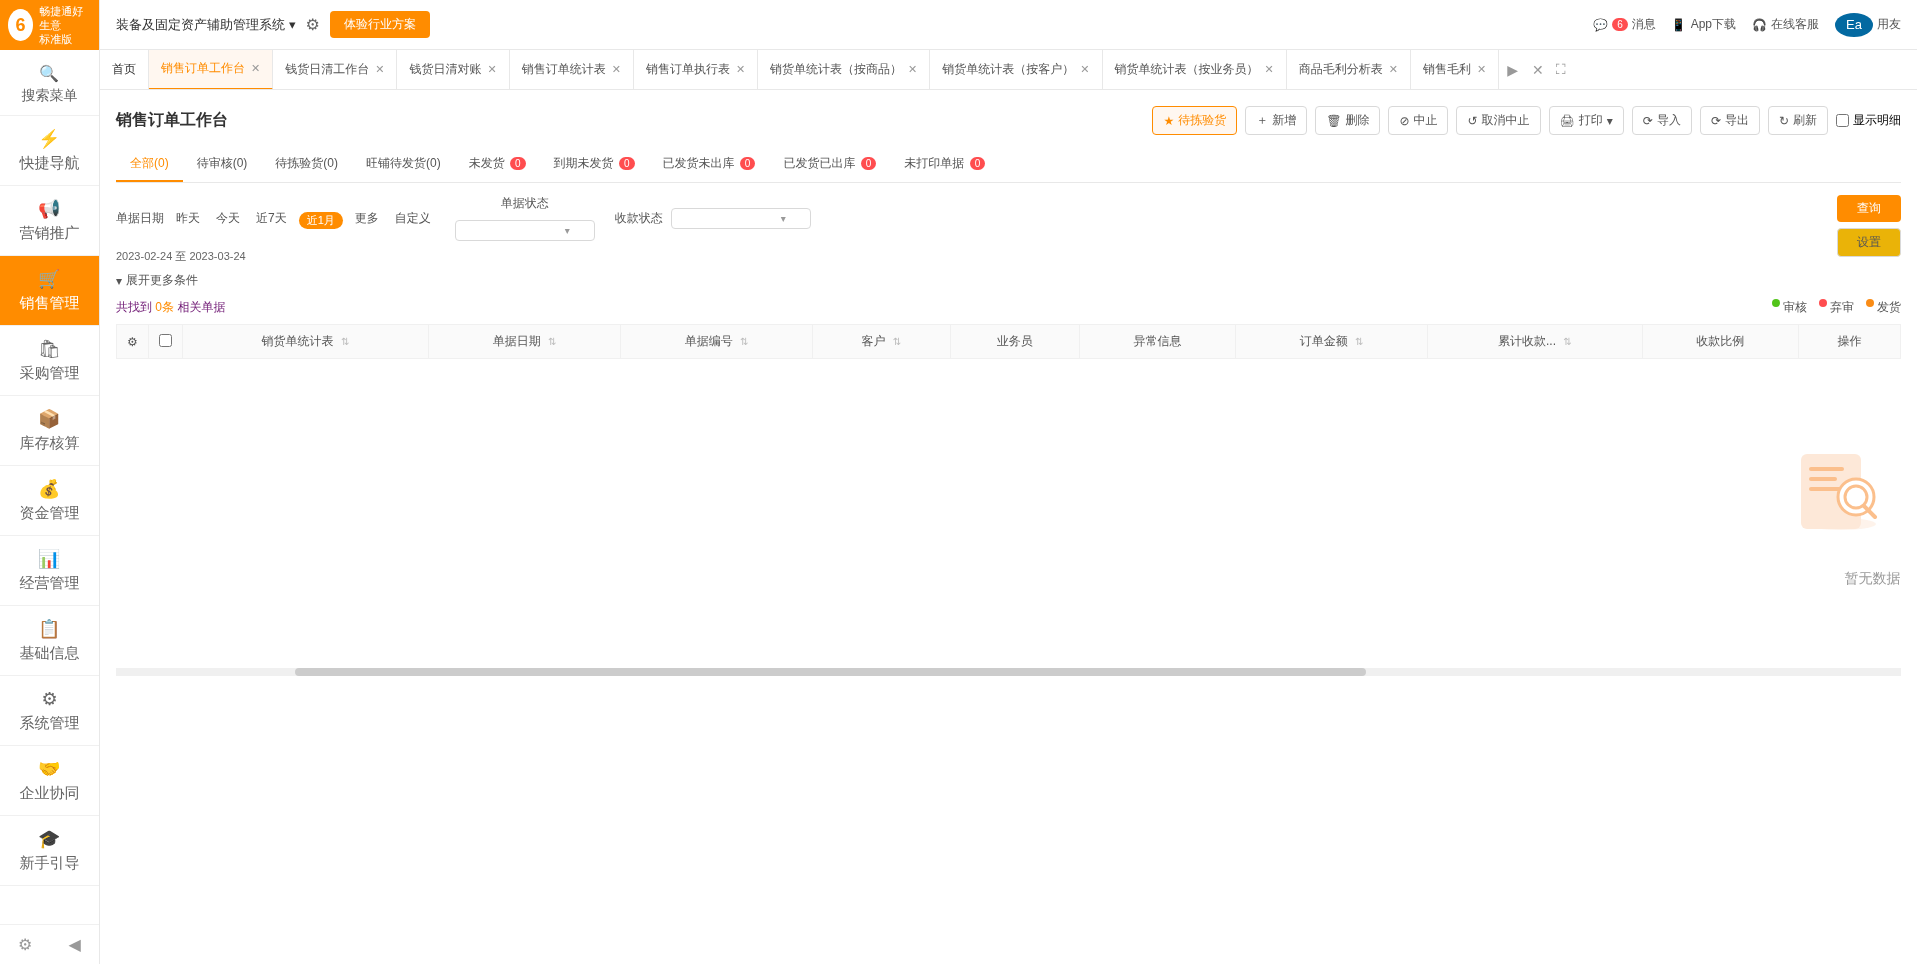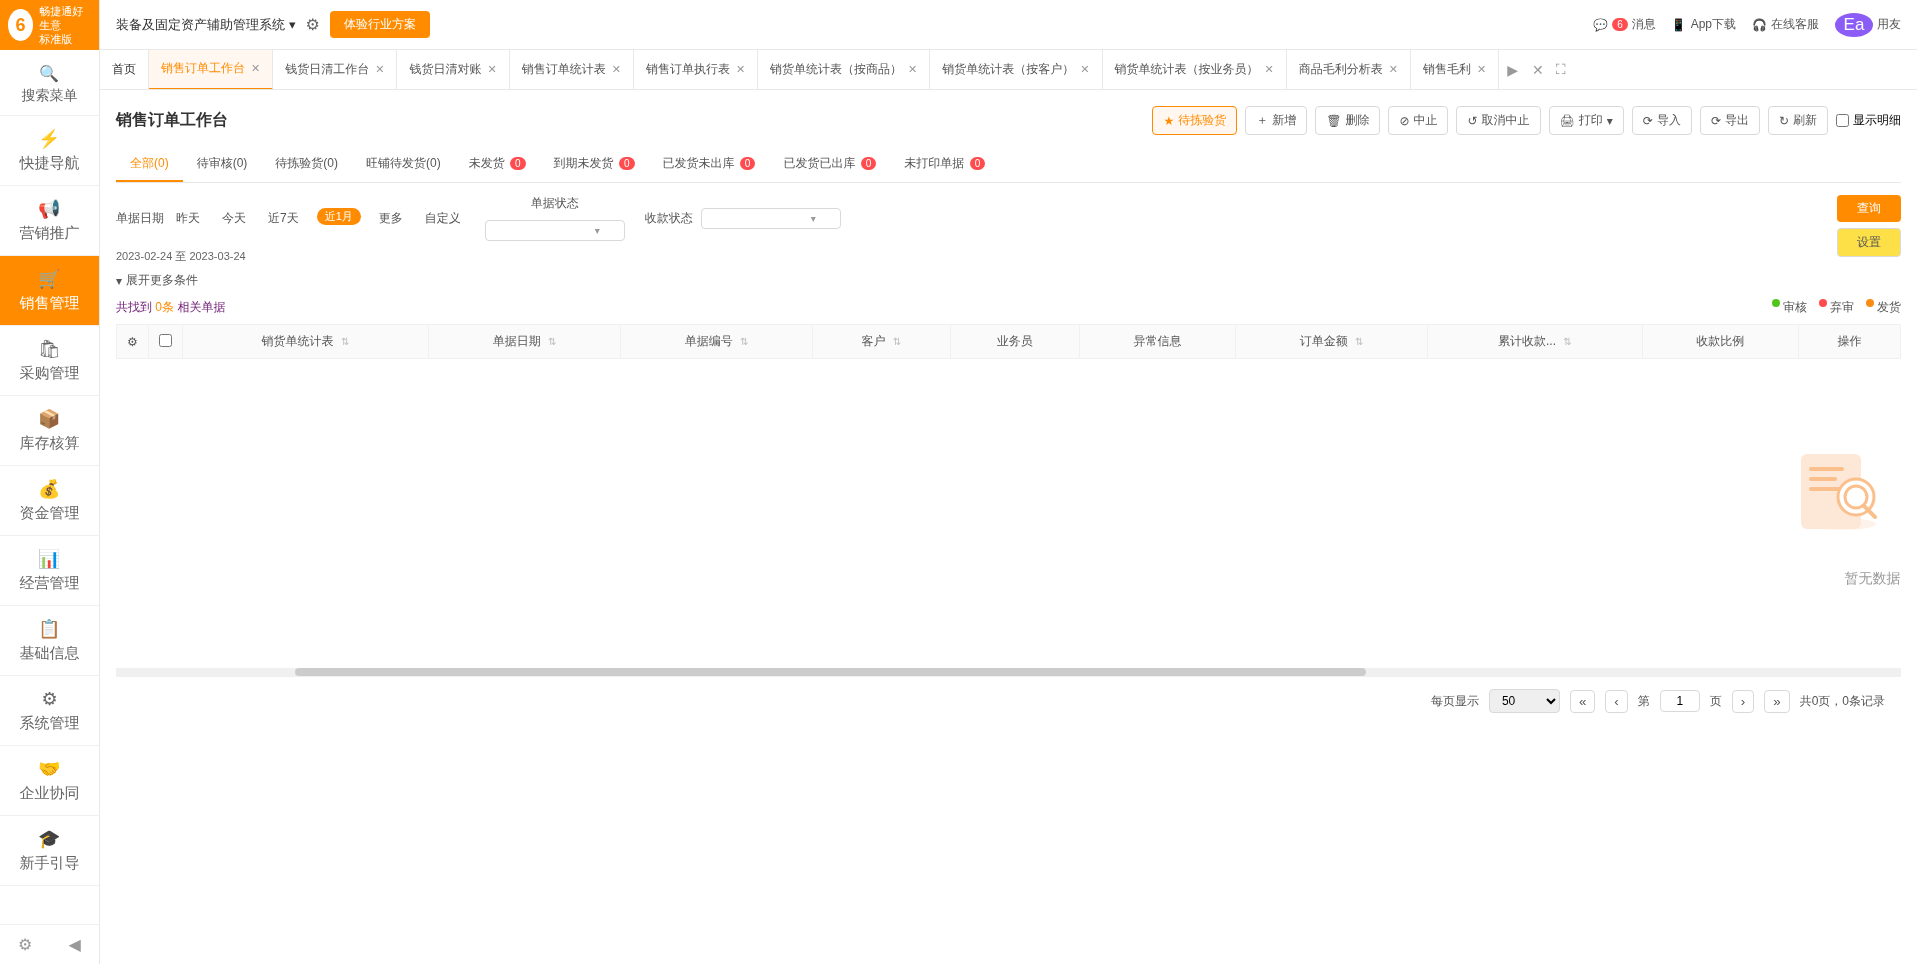--- a/index.html
+++ b/index.html
@@ -53,32 +53,32 @@
     .action-btn { display: flex; align-items: center; gap: 4px; padding: 5px 10px; border: 1px solid #d9d9d9; background: #fff; border-radius: 4px; cursor: pointer; font-size: 12px; color: #555; }
     .action-btn.smart { background: #fff7f0; color: #ff8c00; border-color: #ff8c00; }
 
     
     .filter-tabs { display: flex; gap: 0; border-bottom: 1px solid #e8e8e8; margin-bottom: 12px; }
     .filter-tab { padding: 8px 14px; cursor: pointer; font-size: 12px; color: #555; border-bottom: 2px solid transparent; }
     .filter-tab.active { color: #ff8c00; border-bottom-color: #ff8c00; }
     .filter-tab .count-badge { background: #ff4d4f; color: #fff; border-radius: 10px; padding: 1px 5px; font-size: 10px; margin-left: 2px; }
     .search-field { display: flex; align-items: center; gap: 8px; }
     .search-label { color: #555; font-size: 12px; white-space: nowrap; }
-    .date-options { display: flex; gap: 14px; flex-wrap: wrap; align-items: flex-start; }
+    .date-options { display: flex; gap: 8px; flex-wrap: wrap; align-items: flex-end; }
     .date-opt { color: #555; cursor: pointer; font-size: 12px; padding: 2px 4px; }
     .date-opt.badge-tag { background: #ff8c00; color: #fff; border-radius: 10px; padding: 1px 8px; font-size: 11px; }
     .date-range { color: #666; font-size: 11px; }
     .select-box { border: 1px solid #d9d9d9; border-radius: 4px; padding: 4px 24px 4px 8px; font-size: 12px; color: #555; position: relative; min-width: 140px; background: #fff; cursor: pointer; }
     .select-arrow { color: #999; font-size: 10px; }
     .expand-btn { display: flex; align-items: center; gap: 4px; color: #555; cursor: pointer; font-size: 12px; }
 
     
     .query-actions { display: flex; flex-direction: column; gap: 6px; margin-left: auto; }
     .query-btn { background: #ff8c00; color: #fff; border: none; padding: 5px 20px; border-radius: 4px; cursor: pointer; font-size: 12px; }
-    .settings-btn { background: #fde047; color: #555; border: 1px solid #d9d9d9; padding: 5px 16px; border-radius: 4px; cursor: pointer; font-size: 12px; }
+    .settings-btn { background: #eab308; color: #555; border: 1px solid #d9d9d9; padding: 5px 16px; border-radius: 4px; cursor: pointer; font-size: 12px; }
 
     
     .results-info { display: flex; align-items: center; justify-content: space-between; margin-bottom: 8px; }
     .results-count { font-size: 12px; color: #555; }
     .results-count span { color: #701a75; }
     .bulk-actions { display: flex; gap: 12px; }
     .bulk-btn { font-size: 12px; color: #555; cursor: pointer; display: flex; gap: 3px; }
     .bulk-btn .dot { width: 8px; height: 8px; border-radius: 50%; display: inline-block; }
     .dot-green { background: #52c41a; }
     .dot-red { background: #ff4d4f; }
@@ -194,21 +194,21 @@
       </div>
       <div class="topbar-right-item">
         <span>📱</span>
         <span>App下载</span>
       </div>
       <div class="topbar-right-item">
         <span>🎧</span>
         <span>在线客服</span>
       </div>
       <div class="topbar-right-item">
-        <span style="width:38px;height:24px;border-radius:50%;background:#8b5cf6;display:inline-flex;align-items:center;justify-content:center;color:#fff;font-size:17px;">Ea</span>
+        <span style="width:38px;height:24px;border-radius:50%;background:#0369a1;display:inline-flex;align-items:center;justify-content:center;color:#fff;font-size:13px;">Ea</span>
         <span>用友</span>
       </div>
     </div>
   </div>
 
   <div class="tabbar">
     <div class="tab home">
       <span>首页</span>
     </div>
     <div class="tab active">
@@ -474,32 +474,16 @@
               </td>
             </tr>
           </tbody>
         </table>
       </div>
 
       <div class="scrollbar-area">
         <div class="scrollbar-thumb"></div>
       </div>
 
-      <div class="pagination">
-        <span>每页显示</span>
-        <select class="page-size-select">
-          <option value="50">50</option>
-          <option value="20">20</option>
-          <option value="100">100</option>
-        </select>
-        <button class="page-btn">«</button>
-        <button class="page-btn">‹</button>
-        <span>第</span>
-        <input class="page-input" type="text" value="1" style="">
-        <span>页</span>
-        <button class="page-btn">›</button>
-        <button class="page-btn">»</button>
-        <span>共0页，0条记录</span>
-      </div>
 
     </div>
   </div>
 </div>
 
 </body></html>

